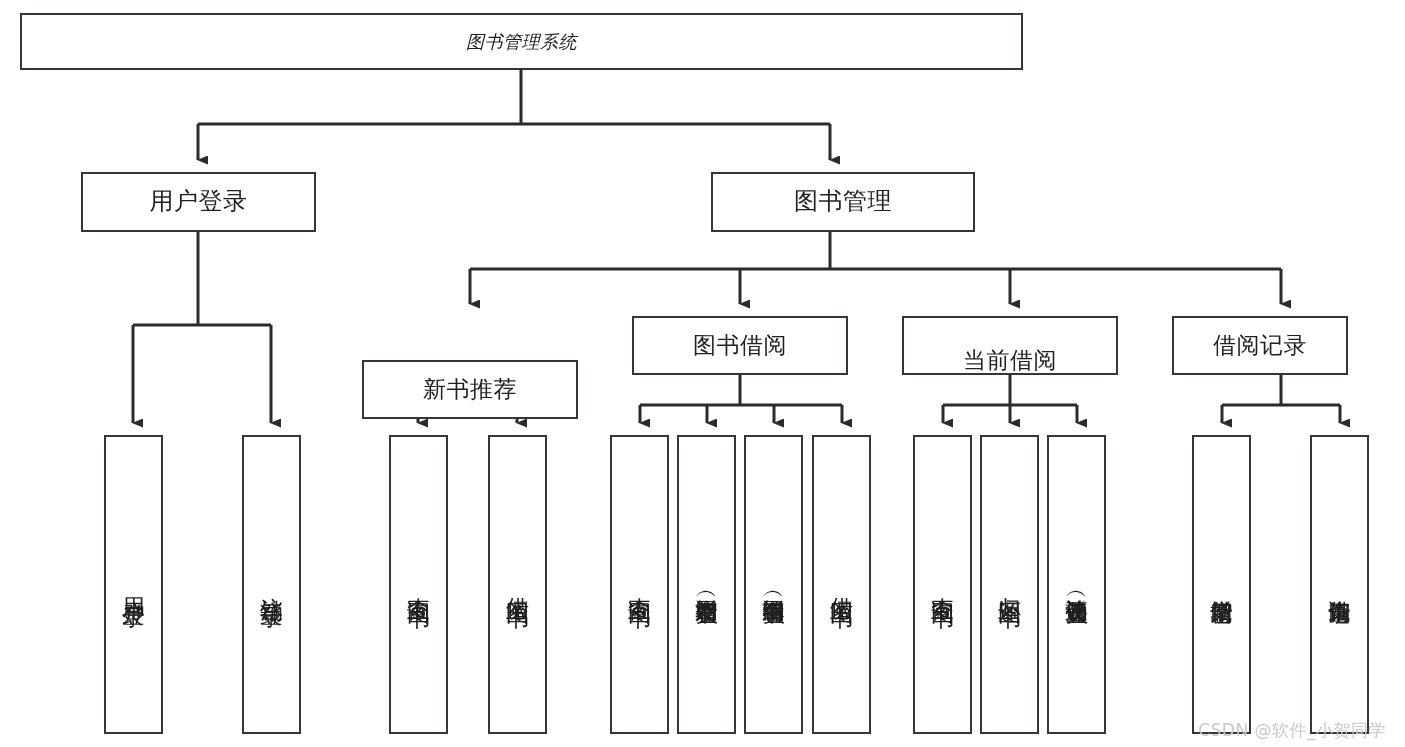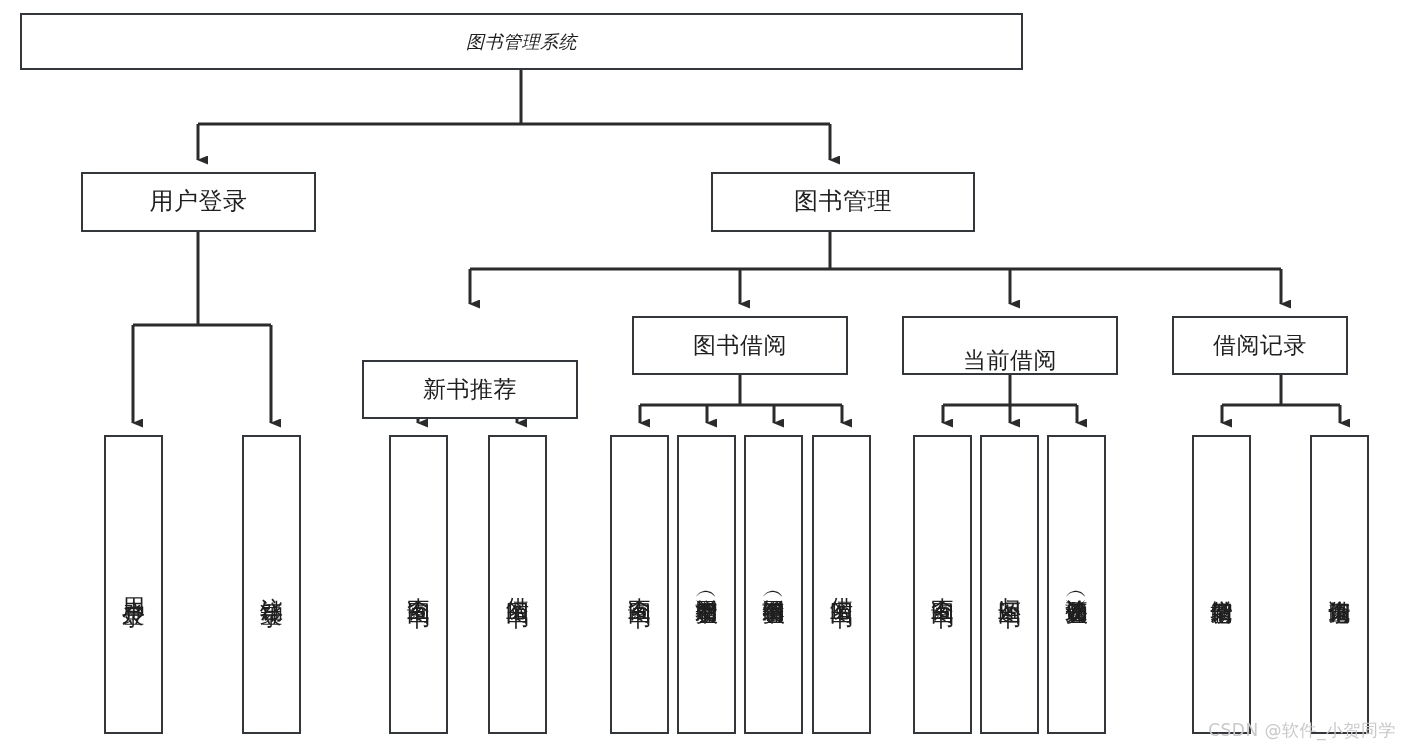--- a/index.html
+++ b/index.html
@@ -53,21 +53,21 @@
     font-size: 23px;
     line-height: 1.18;
     letter-spacing: 3px;
   }
   .node.leaf.tight .node-label {
     font-size: 22px;
     letter-spacing: 0.5px;
   }
   #watermark {
     position: absolute;
-    right: 9px;
+    right: 19px;
     bottom: 5px;
     font-size: 17px;
     color: #c9c9c9;
     letter-spacing: 0.5px;
     z-index: 5;
     white-space: pre;
   }
 </style>
 </head>
 <body>

